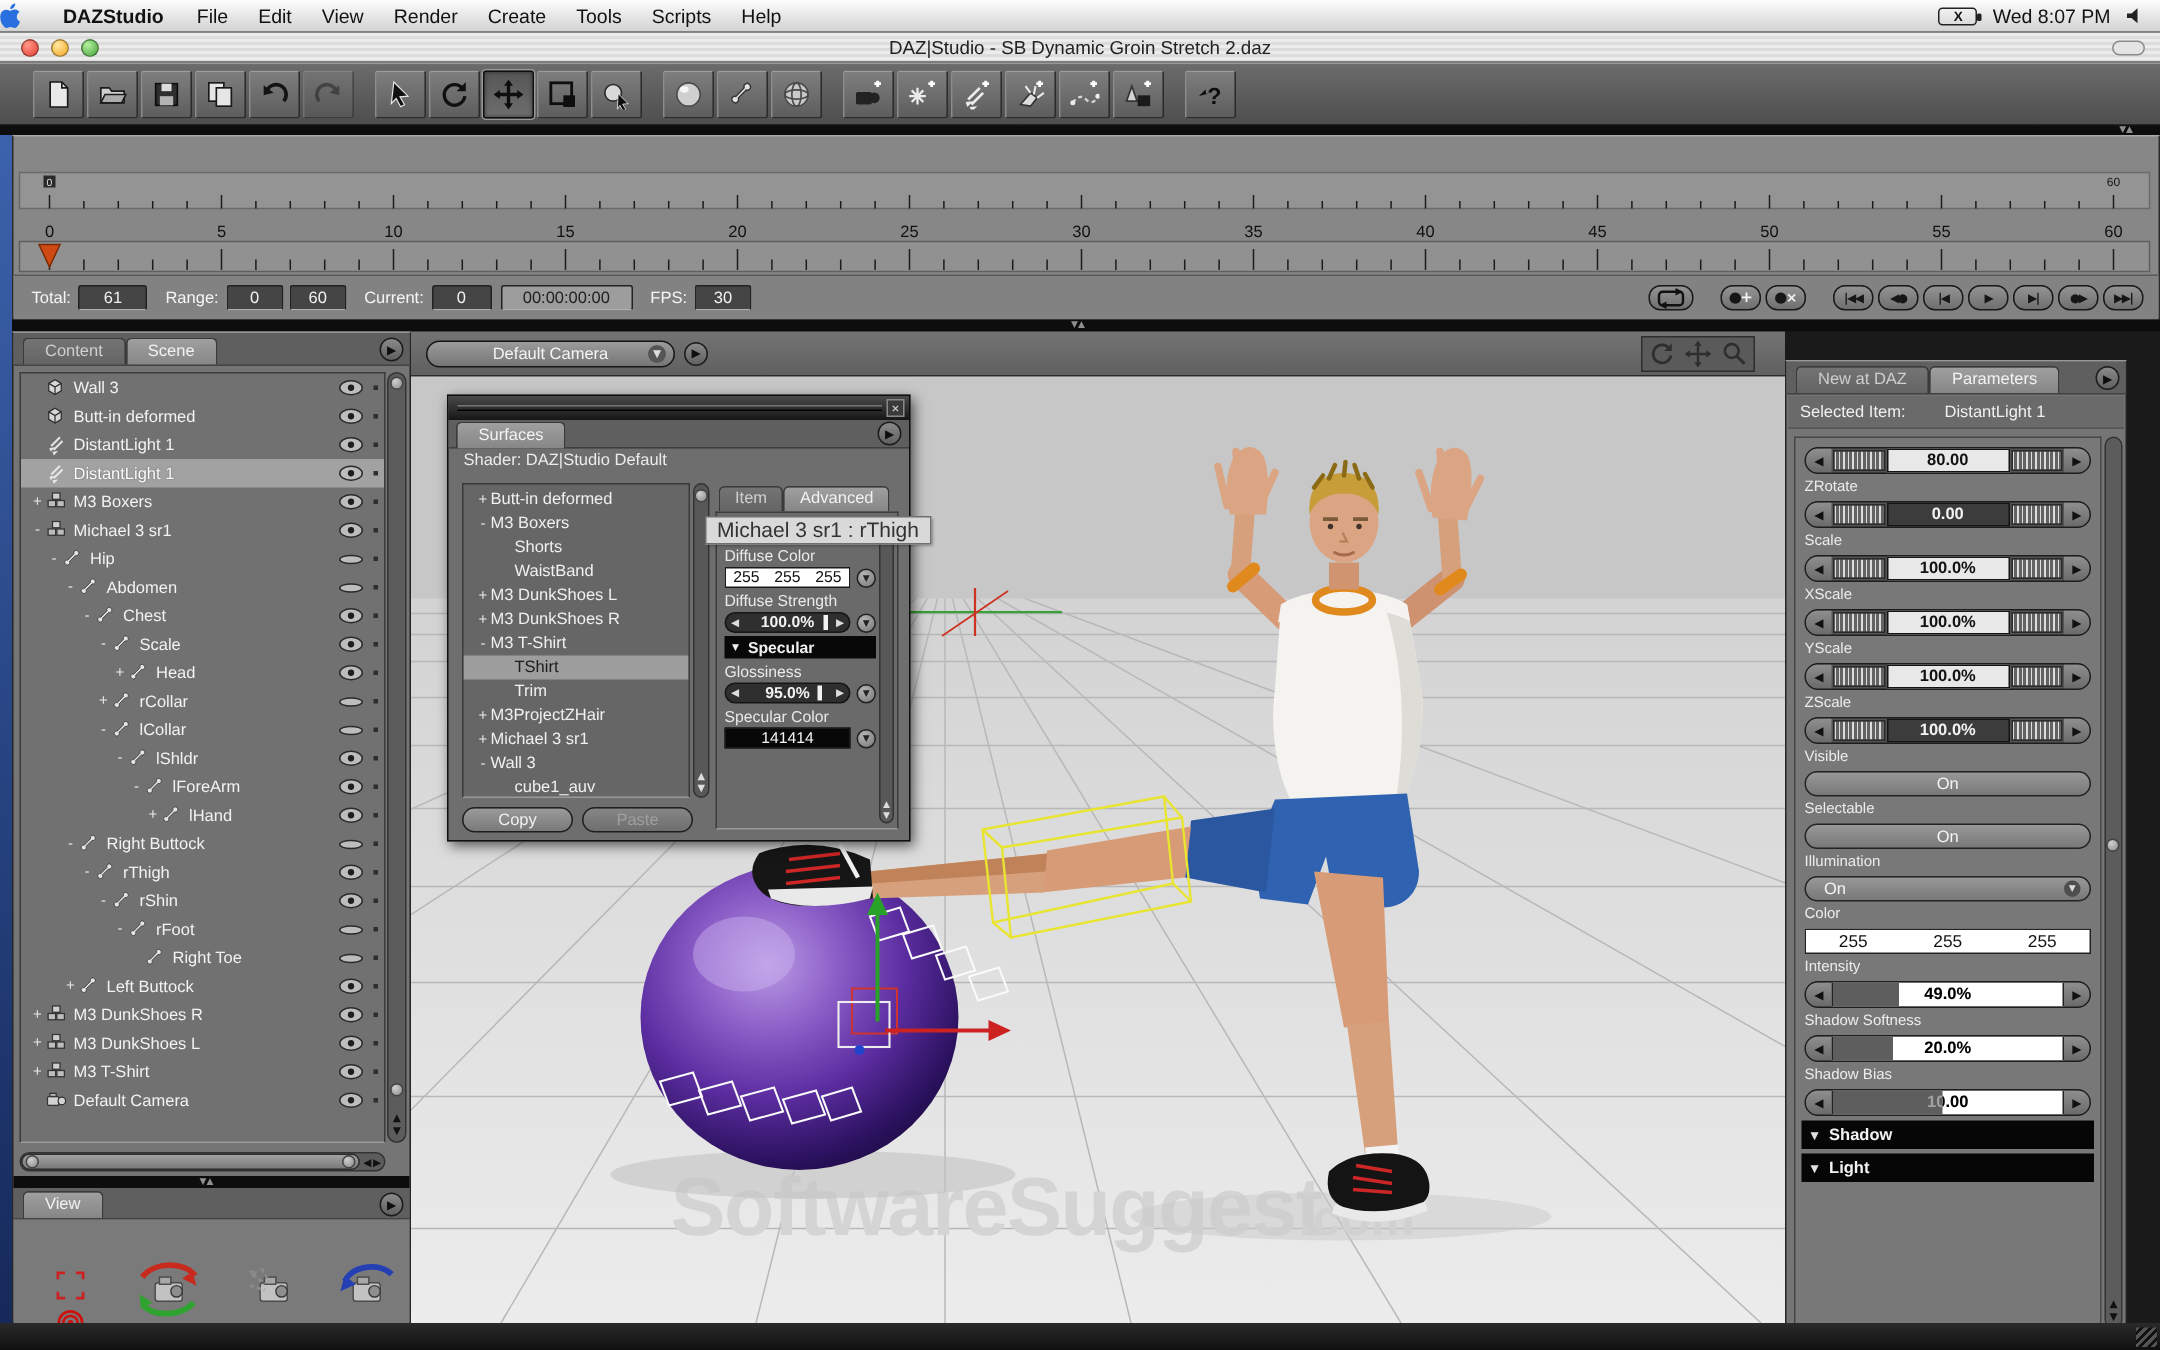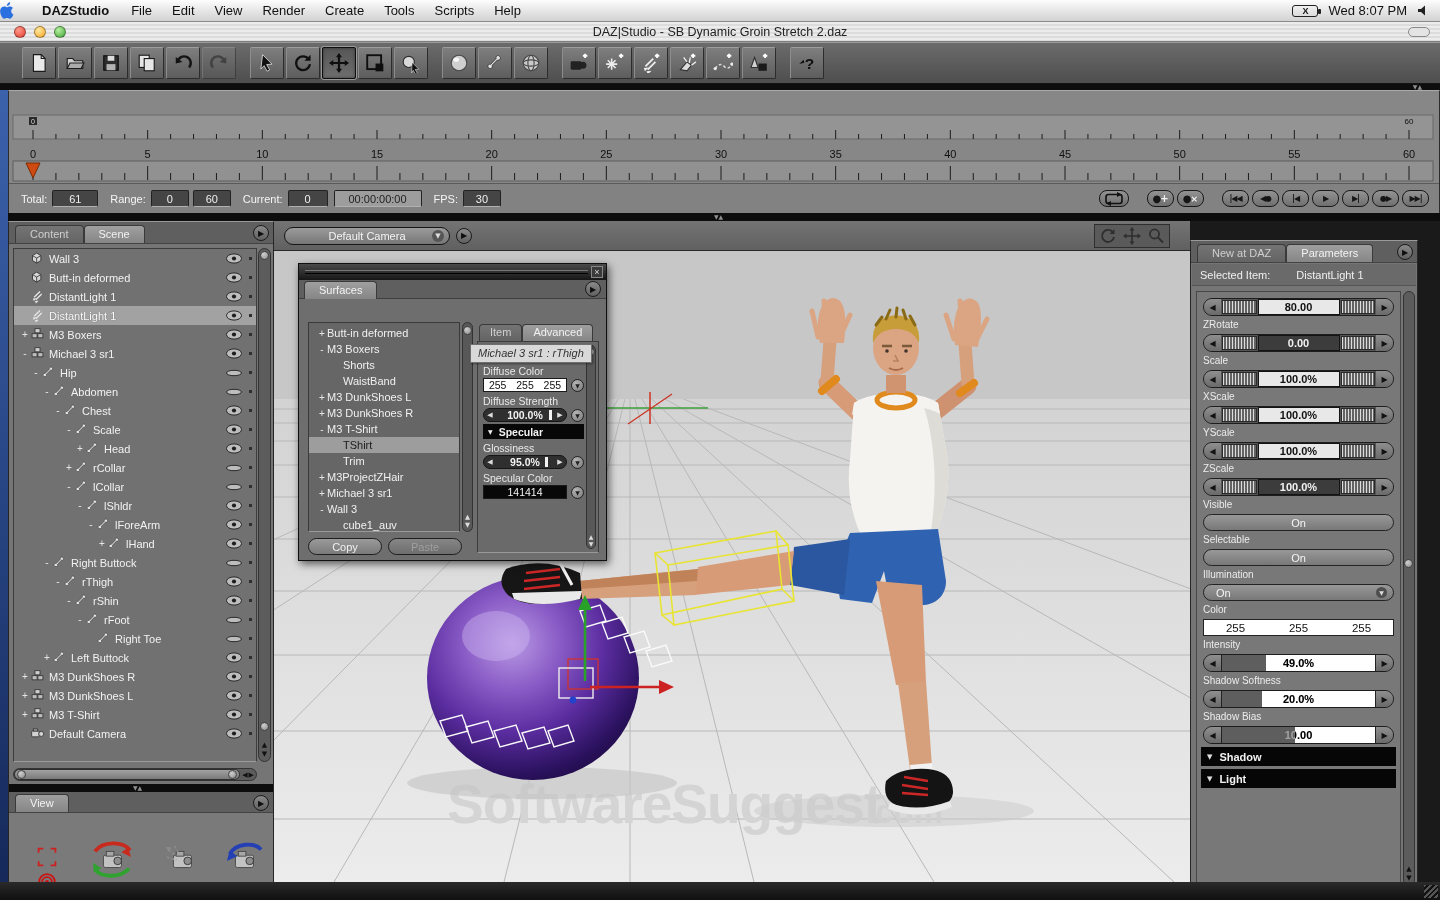--- a/index.html
+++ b/index.html
@@ -87,21 +87,21 @@
   .vcol{display:flex;flex-direction:column;gap:1px;align-items:center;}
   .vcol svg{width:28px;height:24px;}
 
   
   .vp-topbar{left:274px;top:221px;width:916px;height:30px;background:linear-gradient(#747474,#606060);border-bottom:1px solid #2a2a2a;display:flex;align-items:center;}
   .cam-pill{margin-left:10px;width:166px;height:18px;border-radius:9px;background:linear-gradient(#9b9b9b,#767676);border:1px solid #161616;display:flex;align-items:center;justify-content:center;font-size:11px;color:#f4f4f4;position:relative;}
   .cam-pill .dd{position:absolute;right:5px;width:12px;height:12px;border-radius:50%;background:#565656;color:#ddd;font-size:7px;display:flex;align-items:center;justify-content:center;font-family:"DejaVu Sans",sans-serif;}
   .vp-tools{margin-left:auto;margin-right:20px;height:24px;background:#5a5a5a;border:1px solid #2e2e2e;display:flex;align-items:center;padding:0 4px;gap:6px;}
   .vp-tools svg{width:18px;height:18px;}
   .scene{left:274px;top:251px;width:916px;height:631px;background:#c7c7c7;overflow:hidden;}
-  .tooltip{position:absolute;left:470px;top:344px;height:19px;padding:0 7px;background:#d9d9d9;border:1px solid #6f6f6f;box-shadow:1px 1px 2px #0006;font-size:11px;color:#333;line-height:17px;white-space:nowrap;font-style:italic;}
+  .tooltip{position:absolute;left:470px;top:344px;height:19px;padding:0 7px;background:#d9d9d9;border:1px solid #6f6f6f;box-shadow:1px 1px 2px #0006;font-size:14px;color:#333;line-height:17px;white-space:nowrap;}
 
   
   .selitem{position:absolute;left:1px;right:1px;top:23px;height:22px;background:#6a6a6a;border-bottom:1px solid #555;color:#f0f0f0;font-size:11px;display:flex;align-items:center;padding-left:8px;gap:26px;}
   .params{position:absolute;left:5px;right:16px;top:50px;bottom:14px;background:#787878;border:1px solid #474747;border-bottom-color:#9a9a9a;padding:6px 6px 0 6px;overflow:hidden;}
   .prow{margin-bottom:3px;}
   .plabel{font-size:10px;color:#ececec;height:15px;}
   .dial{height:18px;border:1px solid #1d1d1d;border-radius:9px;background:#555;display:flex;align-items:center;overflow:hidden;}
   .dial .arr{width:17px;height:16px;background:linear-gradient(#8f8f8f,#6a6a6a);color:#111;font-size:8px;display:flex;align-items:center;justify-content:center;flex:none;font-family:"DejaVu Sans",sans-serif;}
   .dial .rib{flex:1;height:14px;margin:0 1px;background:repeating-linear-gradient(90deg,#dcdcdc 0 1px,#636363 1px 3px);border:1px solid #2a2a2a;}
   .dial .val{width:82px;height:16px;font-size:11px;font-weight:bold;text-align:center;line-height:15px;border:1px solid #141414;flex:none;}
@@ -1458,20 +1458,21 @@
 
   <div class="abs surfpanel">
     <div class="surf-title">
       <div class="surf-grip"></div>
       <div class="surf-x">×</div>
     </div>
     <div class="surf-tabrow">
       <span class="tab">Surfaces</span>
       <span class="roundbtn">▶</span>
     </div>
+    <div class="shader-row">Shader: DAZ|Studio Default</div>
     <div class="surf-tree" id="surf-tree">
         <div class="srow">
           <span style="width: 8px; flex: 0 0 auto;"></span>
           <span class="texp">+</span>
           <span>Butt-in deformed</span>
         </div>
         <div class="srow">
           <span style="width: 8px; flex: 0 0 auto;"></span>
           <span class="texp">-</span>
           <span>M3 Boxers</span>

